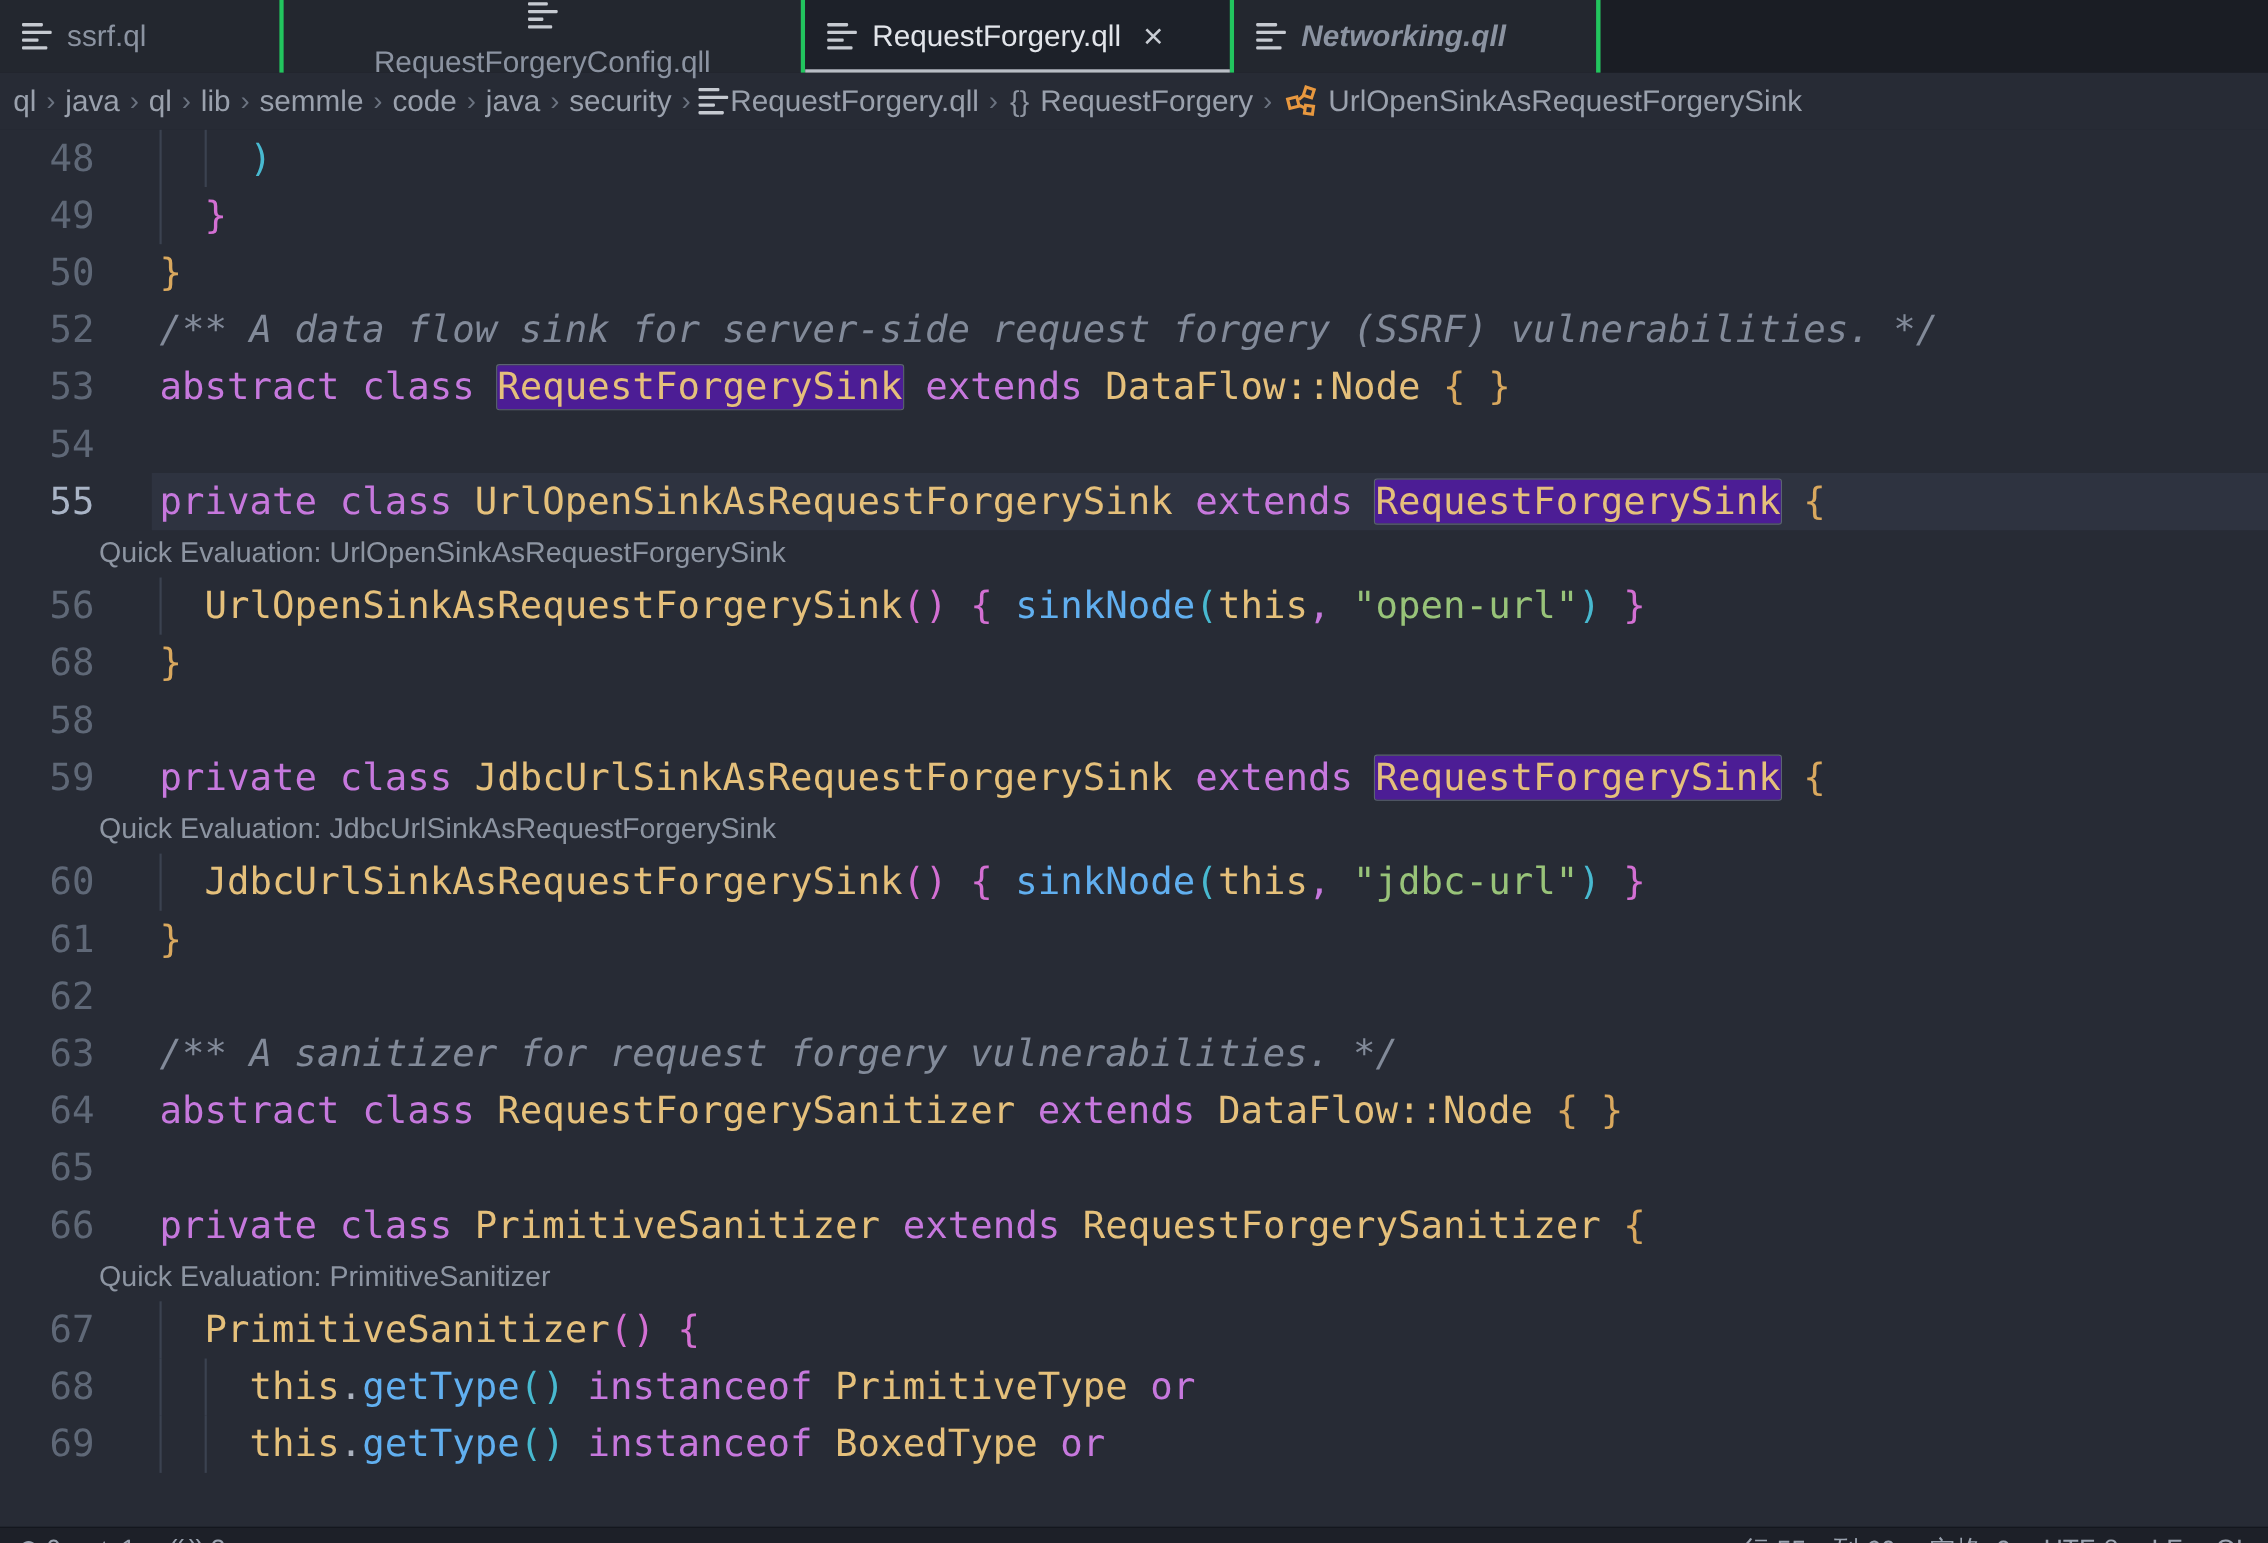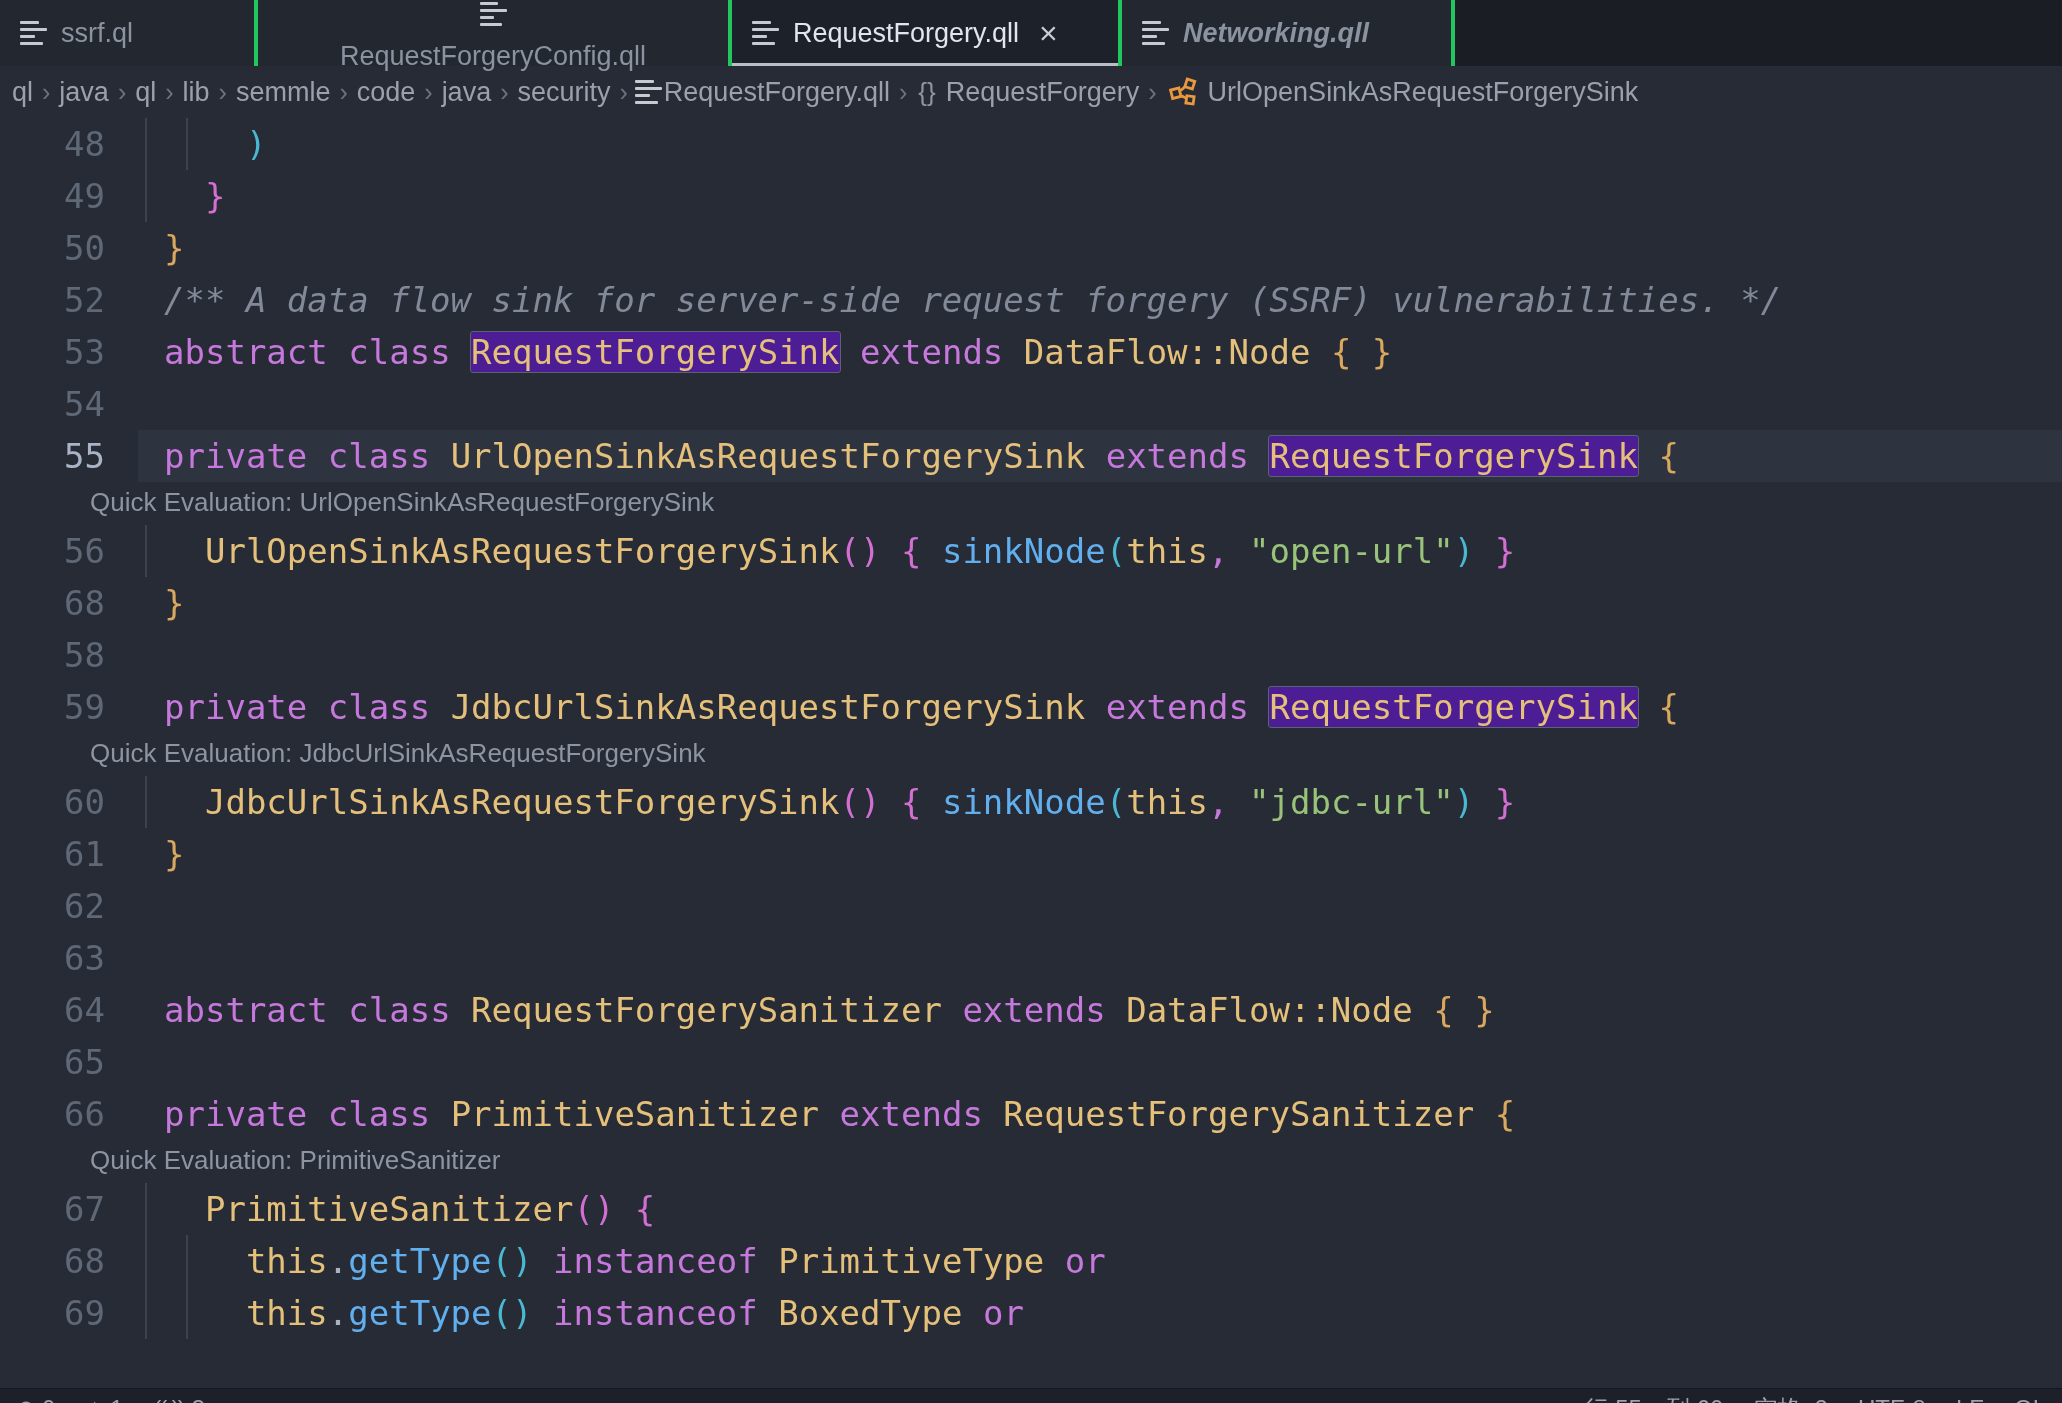--- a/index.html
+++ b/index.html
@@ -35,21 +35,21 @@
   .crumb { padding:0 2px; }
   .chev { color:#6b7380; font-size:25px; padding:0 7px; }
   .bc-ico { margin:0 8px 0 4px; display:inline-flex; align-items:center; }
   .braces { color:#8f96a2; font-size:26px; margin:0 8px 0 4px; }
 
   
   .editor {
     position:absolute; top:118px; left:0; right:0; bottom:0;
     background:#272b35; font-family:"DejaVu Sans Mono", monospace; font-size:34px;
   }
-  .row { position:relative; height:52px; line-height:52px; display:flex;padding-left:19px; }
+  .row { position:relative; height:52px; line-height:52px; display:flex; }
   .row.hl::before { content:""; position:absolute; left:138px; right:0; top:0; bottom:0; background:#2e3340; }
   .num { width:86px; flex:none; text-align:right; color:#5f6877; position:relative; z-index:1; }
   .row.active .num { color:#a9b4c6; }
   .code { padding-left:59px; position:relative; z-index:1; white-space:pre; }
   .guide { position:absolute; top:0; bottom:0; width:2px; background:#3b4250; z-index:0; }
   .codelens {
     height:43px; line-height:40px; padding-left:90px; color:#8d95a2;
     font-size:26px; font-family:"Liberation Sans", sans-serif; cursor:pointer;
   }
 
@@ -218,20 +218,21 @@
     <div class="row">
       <div class="num">61</div>
       <div class="code"><span class="tk-b1">}</span></div>
     </div>
     <div class="row">
       <div class="num">62</div>
       <div class="code"></div>
     </div>
     <div class="row">
       <div class="num">63</div>
+      <div class="code"><span class="tk-comment">/** A sanitizer for request forgery vulnerabilities. */</span></div>
     </div>
     <div class="row">
       <div class="num">64</div>
       <div class="code"><span class="tk-kw">abstract</span><span class="tk-plain"> </span><span class="tk-kw">class</span><span class="tk-plain"> </span><span class="tk-type">RequestForgerySanitizer</span><span class="tk-plain"> </span><span class="tk-kw">extends</span><span class="tk-plain"> </span><span class="tk-type">DataFlow::Node</span><span class="tk-plain"> </span><span class="tk-b1">{</span><span class="tk-plain"> </span><span class="tk-b1">}</span></div>
     </div>
     <div class="row">
       <div class="num">65</div>
       <div class="code"></div>
     </div>
     <div class="row">

